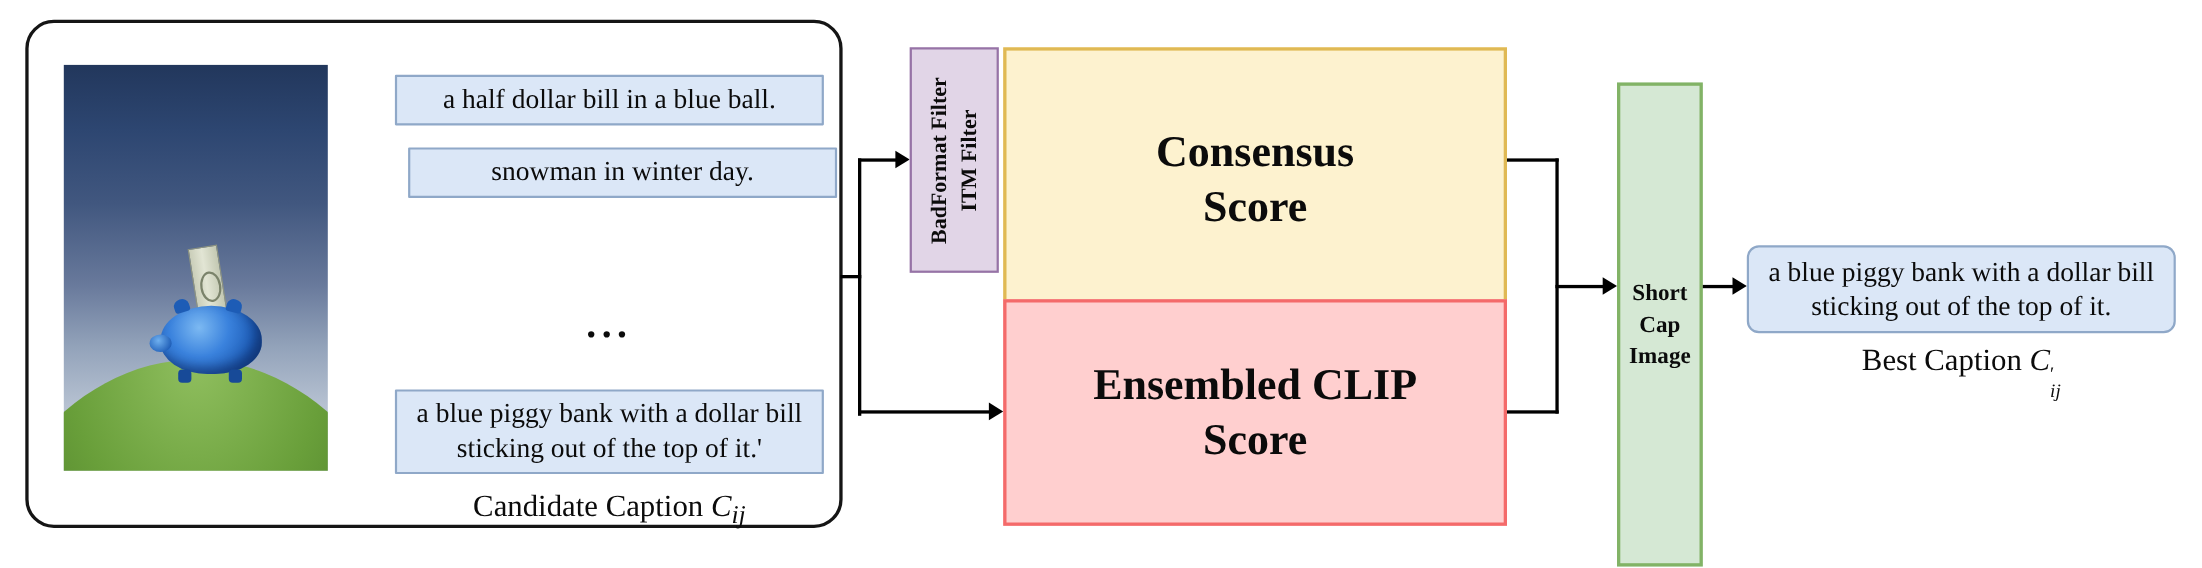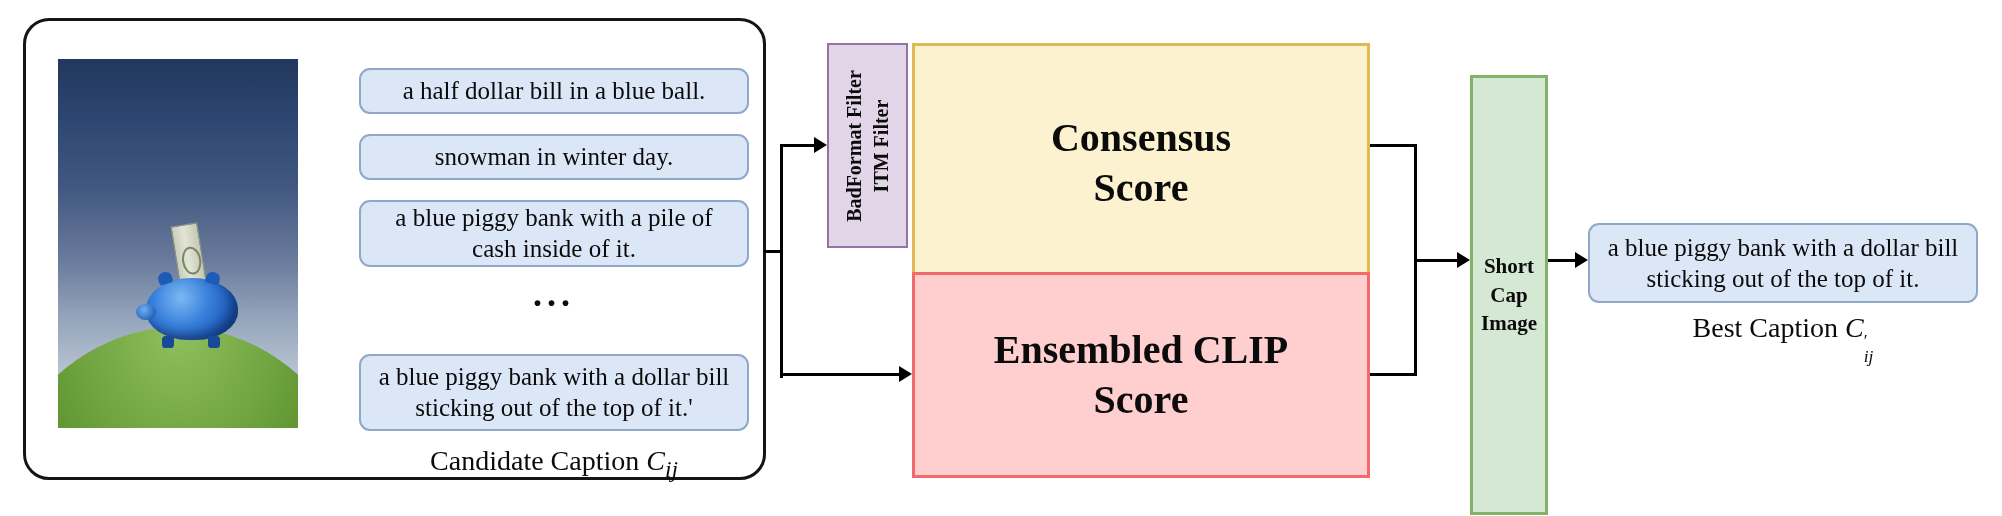--- a/index.html
+++ b/index.html
@@ -24,24 +24,24 @@
   .pig-ear{position:absolute;width:14px;height:12px;border-radius:50% 50% 20% 20%;background:#1d5cb6;top:-6px;}
   .pig-ear.e1{left:12px;transform:rotate(-18deg);} .pig-ear.e2{left:60px;transform:rotate(14deg);}
   .pig-leg{position:absolute;bottom:-8px;width:12px;height:12px;border-radius:30%;background:#174a98;}
   .pig-leg.l1{left:16px;} .pig-leg.l2{left:62px;}
   .bill{position:absolute;left:118px;top:165px;width:27px;height:72px;transform:rotate(-9deg);
         background:linear-gradient(90deg,#c9cdb8,#e2e5d4 45%,#c3c8b2);border:1px solid #8e9480;box-sizing:border-box;}
   .bill-oval{position:absolute;left:5px;top:22px;width:15px;height:24px;border:2px solid #7b836b;border-radius:50%;}
 
   
   .bubble{position:absolute;left:333px;width:390px;box-sizing:border-box;
-          background:#dbe7f7;border:2.5px solid #8fa8c8;border-radius:11px;
+          background:#dbe7f7;border:2.5px solid #8fa8c8;border-radius:1px;
           display:flex;align-items:center;justify-content:center;text-align:center;
           font-size:25px;line-height:1.22;padding:12px 14px;}
-  .b1{top:47px;height:46px;} .b2{top:113px;height:46px;} .b3{top:179px;height:67px;}
+  .b1{top:47px;height:46px;} .b2{top:113px;height:46px;margin-left:12px;} .b3{top:179px;height:67px;}
   .b4{top:333px;height:77px;}
   .dots{position:absolute;left:333px;top:252px;width:390px;text-align:center;
         font-weight:bold;font-size:36px;letter-spacing:5px;}
 
   .plabel{position:absolute;text-align:center;font-size:28px;}
   .plabel i{font-style:italic;}
   .lab-ref{left:32px;top:424px;width:240px;}
   .lab-cap{left:333px;top:424px;width:390px;}
 
   
@@ -92,23 +92,20 @@
         <div class="pig-leg l2"></div>
       </div>
     </div>
 
     <div class="bubble b1">
       <span>a half dollar bill in a blue ball.</span>
     </div>
     <div class="bubble b2">
       <span>snowman in winter day.</span>
     </div>
-    <div class="bubble b3">
-      <span>a blue piggy bank with a pile of cash inside of it.</span>
-    </div>
     <div class="dots">...</div>
     <div class="bubble b4">
       <span>a blue piggy bank with a dollar bill sticking out of the top of it.'</span>
     </div>
 
     <div class="plabel lab-cap">
       <span>Candidate Caption </span><i>C</i><sub><i>ij</i></sub>
     </div>
   </div>
 

